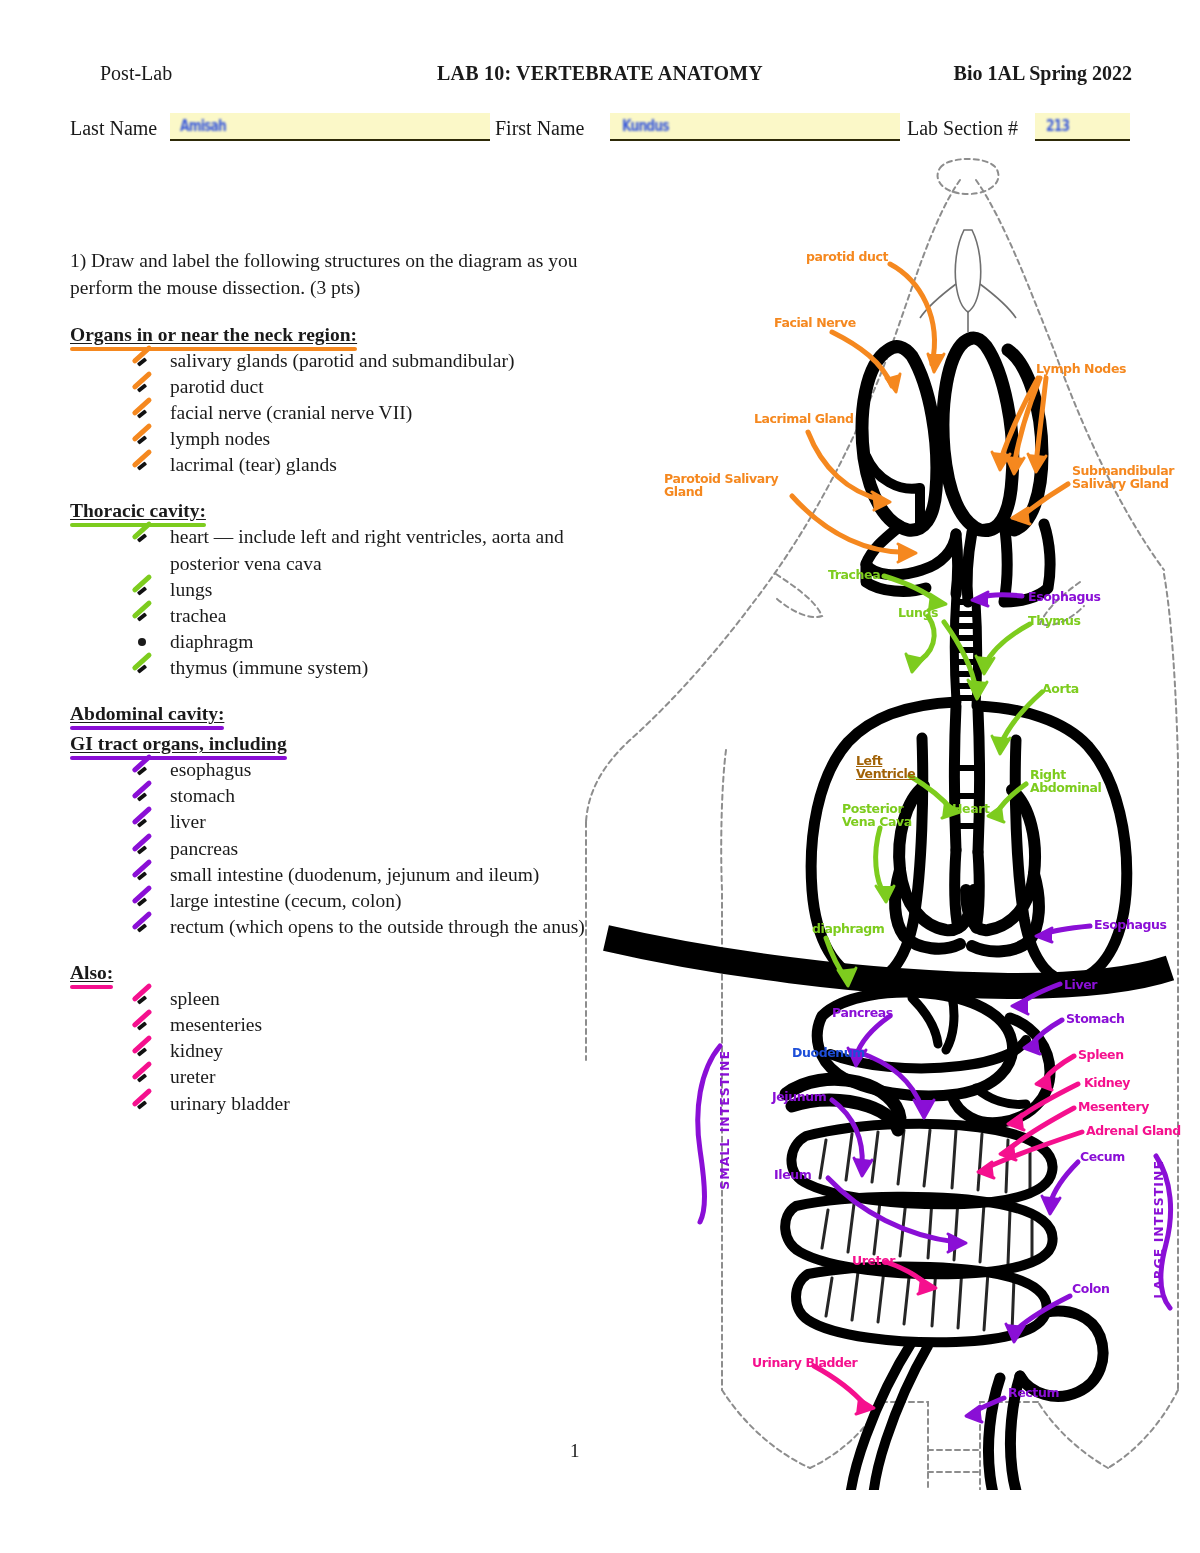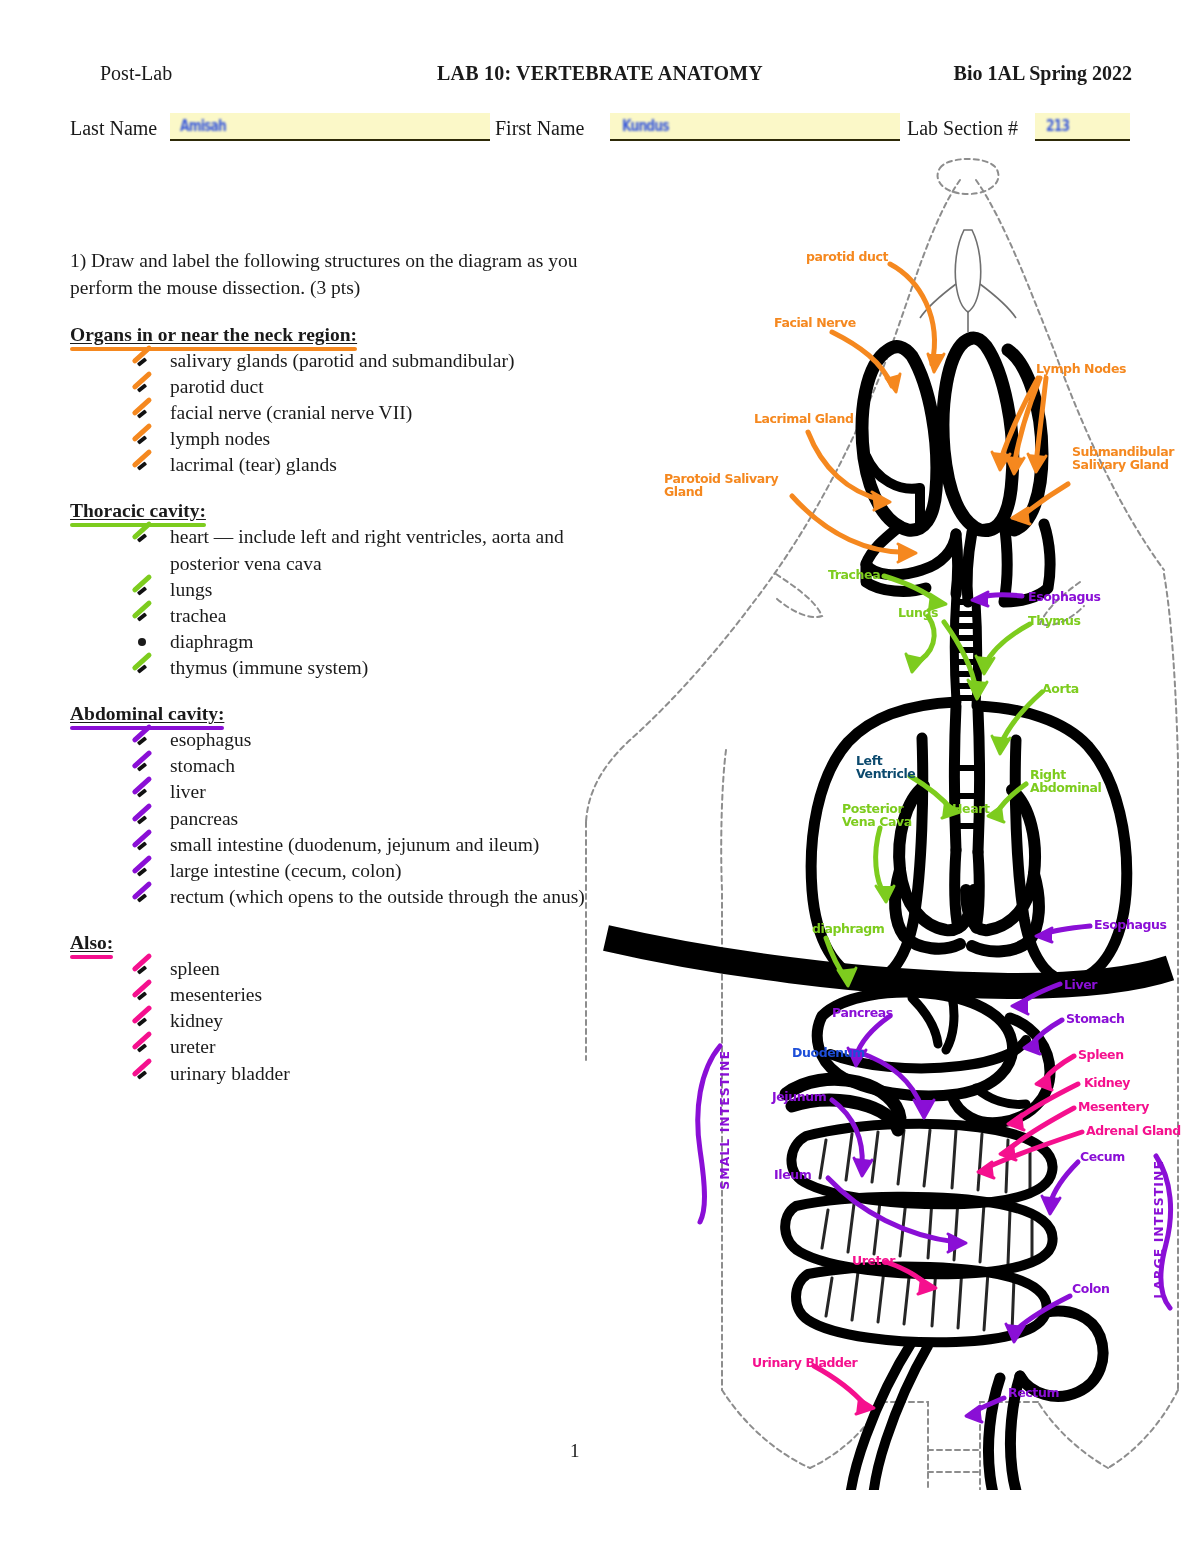--- a/index.html
+++ b/index.html
@@ -109,21 +109,21 @@
           <li><span class="chk">
               <span class="bar" style="background: rgb(125, 204, 30);"></span>
               <span class="tick"></span>
             </span><span>trachea</span></li>
           <li class="plain"><span class="dot"></span><span>diaphragm</span></li>
           <li><span class="chk">
               <span class="bar" style="background: rgb(125, 204, 30);"></span>
               <span class="tick"></span>
             </span><span>thymus (immune system)</span></li>
         </ul></div>
-      <div class="grp"><div class="grp-head">Abdominal cavity:<span class="hl" style="background: rgb(138, 15, 214); width: 100%;"></span></div><ul class="items">
+      <div class="grp"><div class="grp-head">Abdominal cavity:<span class="hl" style="background: rgb(138, 15, 214); width: 100%;"></span></div><div><div class="grp-head" style="margin-top: 8px;">GI tract organs, including<span class="hl" style="background: rgb(138, 15, 214); width: 100%;"></span></div></div><ul class="items">
           <li><span class="chk">
               <span class="bar" style="background: rgb(138, 15, 214);"></span>
               <span class="tick"></span>
             </span><span>esophagus</span></li>
           <li><span class="chk">
               <span class="bar" style="background: rgb(138, 15, 214);"></span>
               <span class="tick"></span>
             </span><span>stomach</span></li>
           <li><span class="chk">
               <span class="bar" style="background: rgb(138, 15, 214);"></span>
@@ -378,28 +378,28 @@
       </g>
     </g>
   </svg>
   <div id="annos">
       <div class="lbl" style="left: 246px; top: 100px; color: rgb(245, 136, 31);">parotid duct</div>
       <div class="lbl" style="left: 214px; top: 166px; color: rgb(245, 136, 31);">Facial Nerve</div>
       <div class="lbl" style="left: 194px; top: 262px; color: rgb(245, 136, 31);">Lacrimal Gland</div>
       <div class="lbl" style="left: 104px; top: 322px; color: rgb(245, 136, 31);">Parotoid Salivary
 Gland</div>
       <div class="lbl" style="left: 476px; top: 212px; color: rgb(245, 136, 31);">Lymph Nodes</div>
-      <div class="lbl" style="left: 512px; top: 295px; color: rgb(245, 136, 31);">Submandibular
+      <div class="lbl" style="left: 512px; top: 314px; color: rgb(245, 136, 31);">Submandibular
 Salivary Gland</div>
       <div class="lbl" style="left: 268px; top: 418px; color: rgb(125, 204, 30);">Trachea</div>
       <div class="lbl" style="left: 468px; top: 440px; color: rgb(138, 15, 214);">Esophagus</div>
       <div class="lbl" style="left: 338px; top: 456px; color: rgb(125, 204, 30);">Lungs</div>
       <div class="lbl" style="left: 468px; top: 464px; color: rgb(125, 204, 30);">Thymus</div>
       <div class="lbl" style="left: 482px; top: 532px; color: rgb(125, 204, 30);">Aorta</div>
-      <div class="lbl" style="left: 296px; top: 604px; color: #0c4a6e;">Left
+      <div class="lbl" style="left: 296px; top: 604px; color: #a16207; text-decoration: underline;">Left
 Ventricle</div>
       <div class="lbl" style="left: 470px; top: 618px; color: rgb(125, 204, 30);">Right
 Abdominal</div>
       <div class="lbl" style="left: 392px; top: 652px; color: rgb(125, 204, 30);">Heart</div>
       <div class="lbl" style="left: 282px; top: 652px; color: rgb(125, 204, 30);">Posterior
 Vena Cava</div>
       <div class="lbl" style="left: 252px; top: 772px; color: rgb(125, 204, 30);">diaphragm</div>
       <div class="lbl" style="left: 534px; top: 768px; color: rgb(138, 15, 214);">Esophagus</div>
       <div class="lbl" style="left: 504px; top: 828px; color: rgb(138, 15, 214);">Liver</div>
       <div class="lbl" style="left: 272px; top: 856px; color: rgb(138, 15, 214);">Pancreas</div>

